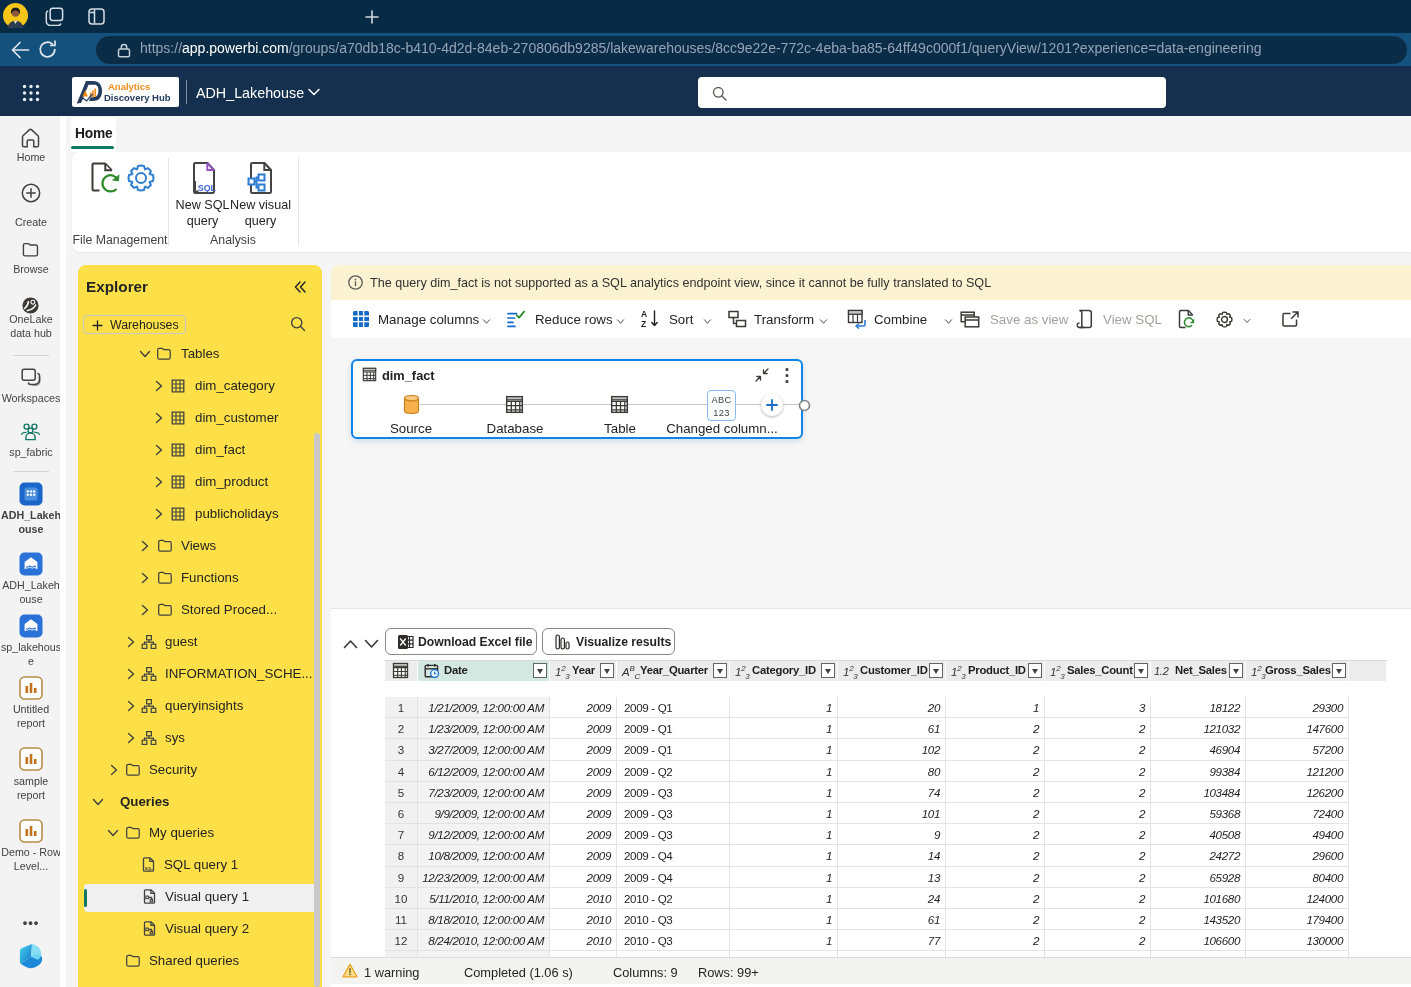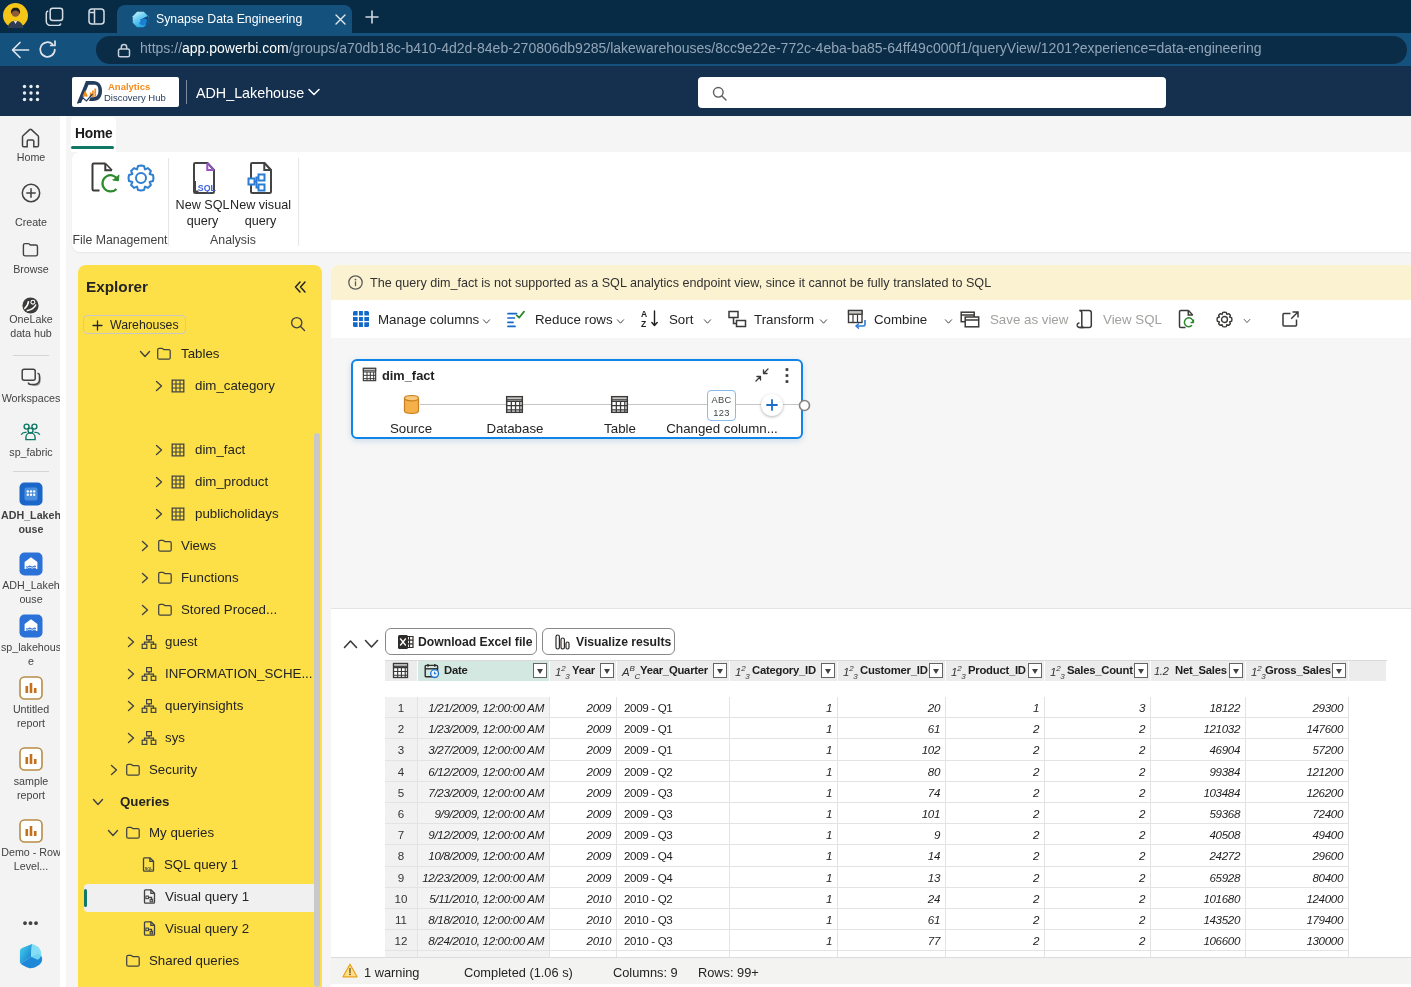--- a/index.html
+++ b/index.html
@@ -153,38 +153,20 @@
         <path d="M17 1.2v4.3h-4.3" fill="none" stroke="#dfe5ea" stroke-width="1.7" stroke-linecap="round" stroke-linejoin="round"></path>
       </svg>
   </div>
   <div id="urlpill">
     <svg class="svgi" style="left:21px;top:7px" width="14" height="15" viewBox="0 0 14 15">
         <rect x="1.5" y="6" width="11" height="7.8" rx="1.6" fill="none" stroke="#c6d0da" stroke-width="1.5"></rect>
         <path d="M4.3 6V4.2a2.7 2.7 0 0 1 5.4 0V6" fill="none" stroke="#c6d0da" stroke-width="1.5"></path>
       </svg>
   </div>
   <div id="urltxt">https://<b>app.powerbi.com</b>/groups/a70db18c-b410-4d2d-84eb-270806db9285/lakewarehouses/8cc9e22e-772c-4eba-ba85-64ff49c000f1/queryView/1201?experience=data-engineering</div>
-  <div id="tab">
-    <svg class="svgi" style="left:15px;top:6px" width="17" height="17" viewBox="0 0 16 16">
-        <defs>
-          <linearGradient id="fbg1" x1="0" y1="0" x2="0.6" y2="1">
-            <stop offset="0" stop-color="#dff6fe"></stop>
-            <stop offset="0.45" stop-color="#6fd0f4"></stop>
-            <stop offset="1" stop-color="#1fa3e3"></stop>
-          </linearGradient>
-        </defs>
-        <path d="M4.9.7h6.2l4.2 4.2v6.2l-4.2 4.2H4.9L.7 11.1V4.9z" fill="url(#fbg1)"></path>
-        <path d="M15.3 4.4 7.6 8.3l6 4.9c1.2-1.2 1.9-2.8 1.9-4.6 0-1.5-.4-2.9-.2-4.2z" fill="#10497e"></path>
-        <path d="M8.1 8.6c1.5-1.3 3.8-1.7 5.8-.8.5 2-.1 3.7-1.5 5.1-1.8.9-4.1.5-5.6-.9z" fill="#1b7fd0"></path>
-      </svg>
-    <span class="ttl">Synapse Data Engineering</span>
-    <svg class="svgi" style="left:218px;top:9px" width="11" height="11" viewBox="0 0 11 11">
-        <path d="M1 1l9 9M10 1l-9 9" stroke="#e3e8ec" stroke-width="1.4" stroke-linecap="round"></path>
-      </svg>
-  </div>
   <div id="appbar">
     <svg class="svgi" style="left:22px;top:18px" width="18" height="18" viewBox="0 0 18 18">
         <g fill="#e8edf2">
           <circle cx="2.5" cy="2.5" r="1.7"></circle>
           <circle cx="9" cy="2.5" r="1.7"></circle>
           <circle cx="15.5" cy="2.5" r="1.7"></circle>
           <circle cx="2.5" cy="9" r="1.7"></circle>
           <circle cx="9" cy="9" r="1.7"></circle>
           <circle cx="15.5" cy="9" r="1.7"></circle>
           <circle cx="2.5" cy="15.5" r="1.7"></circle>
@@ -203,21 +185,21 @@
         <path d="M10 1h7c6 0 9 4 9 10s-3 10-9 10h-4l1.6-3.8h2.4c3.8 0 5.4-2.5 5.4-6.2S21.8 4.8 18 4.8h-6.4z" fill="#243c5e"></path>
         <path d="M6.5 16.5 9.2 10l2.7 6.5z" fill="#f48c1c"></path>
         <g fill="#f48c1c">
           <rect x="13.8" y="12.5" width="1.7" height="4.5"></rect>
           <rect x="16.1" y="10.5" width="1.7" height="6.5"></rect>
           <rect x="18.4" y="8.5" width="1.7" height="8.5"></rect>
         </g>
         <path d="M1.5 23.5 7 18l3.5 3 6-7" fill="none" stroke="#243c5e" stroke-width="1.2"></path>
       </svg>
     <div style="position:absolute;left:36px;top:4px;font-size:9.5px;font-weight:700;color:#f48c1c">Analytics</div>
-    <div style="position:absolute;left:32px;top:15px;font-size:9.5px;font-weight:400;color:#243c5e;white-space:nowrap">Discovery Hub</div>
+    <div style="position:absolute;left:32px;top:15px;font-size:9.5px;font-weight:700;color:#243c5e;white-space:nowrap">Discovery Hub</div>
   </div>
   <div id="wsname">ADH_Lakehouse</div>
   <div id="searchbox">
     <svg class="svgi" style="left:14px;top:9px" width="15" height="15" viewBox="0 0 15 15">
         <circle cx="6.3" cy="6.3" r="4.8" fill="none" stroke="#5f5d5b" stroke-width="1.4"></circle>
         <path d="M9.9 9.9 14 14" stroke="#5f5d5b" stroke-width="1.4" stroke-linecap="round"></path>
       </svg>
 
   </div>
   <div id="tabsrow"></div>
@@ -409,20 +391,29 @@
         <span class="lbl" style="left:103px">Tables</span>
       </div>
     <div class="trow" style="top:107px">
         <svg class="svgi" style="left:73px;top:6px" width="16" height="16">
           <use href="#chevR"></use>
         </svg>
         <svg class="svgi" style="left:92px;top:6px" width="16" height="16">
           <use href="#tblico"></use>
         </svg>
         <span class="lbl" style="left:117px">dim_category</span>
+      </div>
+    <div class="trow" style="top:139px">
+        <svg class="svgi" style="left:73px;top:6px" width="16" height="16">
+          <use href="#chevR"></use>
+        </svg>
+        <svg class="svgi" style="left:92px;top:6px" width="16" height="16">
+          <use href="#tblico"></use>
+        </svg>
+        <span class="lbl" style="left:117px">dim_customer</span>
       </div>
     <div class="trow" style="top:171px">
         <svg class="svgi" style="left:73px;top:6px" width="16" height="16">
           <use href="#chevR"></use>
         </svg>
         <svg class="svgi" style="left:92px;top:6px" width="16" height="16">
           <use href="#tblico"></use>
         </svg>
         <span class="lbl" style="left:117px">dim_fact</span>
       </div>

